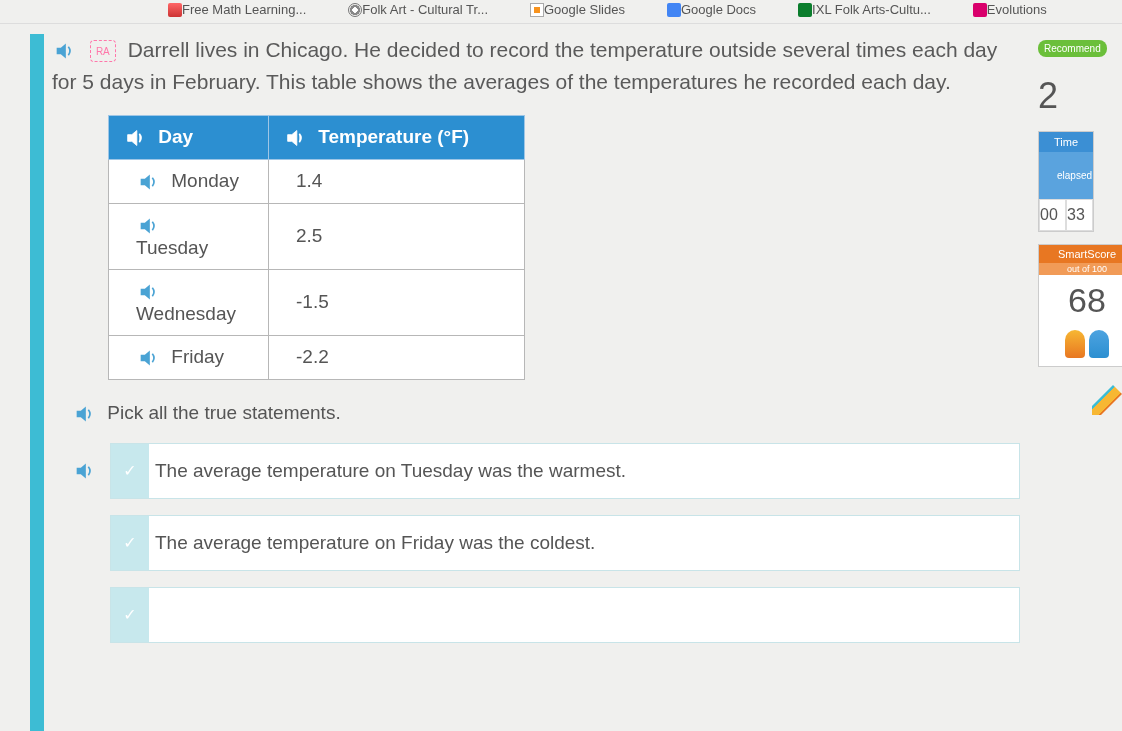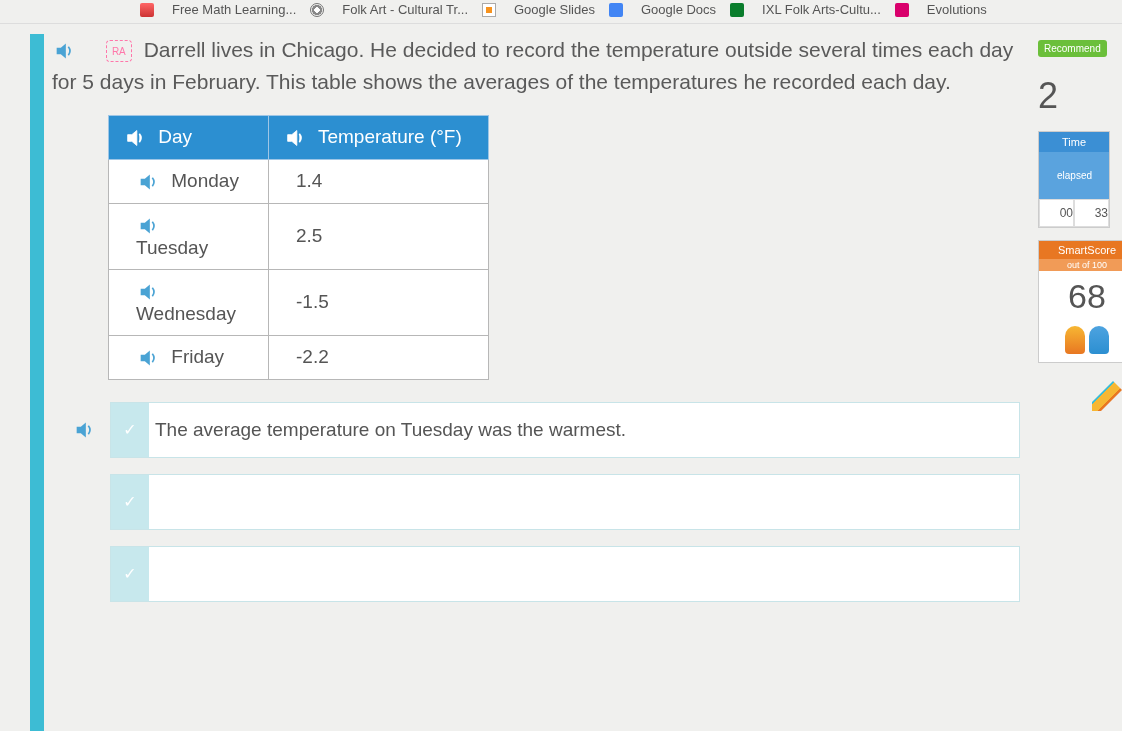--- a/index.html
+++ b/index.html
@@ -13,21 +13,21 @@
   }
   .bookmarks {
     display: flex;
     gap: 14px;
     padding: 2px 10px 6px 140px;
     font-size: 13px;
     color: #555;
     border-bottom: 1px solid #ddd;
     align-items: center;
   }
-  .bm { display: flex; align-items: center; gap: 18px; white-space: nowrap; cursor: pointer; }
+  .bm { display: flex; align-items: center; gap: 0; white-space: nowrap; cursor: pointer; margin-left: 28px; }
   .bm .ic { width: 14px; height: 14px; display: inline-block; }
   .ic-red { background: linear-gradient(#f66,#c33); border-radius: 2px; }
   .ic-globe { background: radial-gradient(circle,#fff 30%,#888 31%,#888 60%,transparent 61%); border:1px solid #777; border-radius:50%; }
   .ic-orange { background:#fff; border:1px solid #aaa; position:relative; }
   .ic-orange::after{content:'';position:absolute;left:3px;top:3px;width:6px;height:6px;background:#f7931e;}
   .ic-blue { background:#4285f4; border-radius:2px; }
   .ic-green { background:#0a7d2c; border-radius:2px; }
   .ic-pink { background: #d9006c; border-radius:2px; width:10px; height:10px;}
   .page {
     display: flex;
@@ -52,47 +52,47 @@
     margin-right: 4px;
     cursor: pointer;
   }
   .speaker svg { width: 22px; height: 20px; }
   .lang-icon {
     display: inline-flex;
     width: 26px; height: 22px;
     align-items: center; justify-content:center;
     border: 1px dashed #f7a; border-radius:4px;
     font-size:10px; color:#f7a;
-    margin: 0 6px 0 18px;
+    margin: 0 6px 0 2px;
     vertical-align: middle;
     cursor:pointer;
   }
   table.data {
     border-collapse: collapse;
     margin: 0 0 22px 56px;
     background: #fff;
   }
   table.data th {
     background: #2c8fd1;
     color: #fff;
-    font-weight: normal;
+    font-weight: bold;
     font-size: 19px;
     padding: 10px 14px;
     border: 1px solid #9ec6e6;
     text-align: left;
   }
   table.data th .speaker svg path, table.data th .speaker svg polygon { fill:#fff; stroke:#fff;}
   table.data td {
     border: 1px solid #b7b7b7;
     padding: 10px 27px;
     font-size: 19px;
     color: #555;
   }
   table.data td:first-child { width:160px;}
-  table.data td:last-child { width:220px;}
+  table.data td:last-child { width:256px;}
   .prompt {
     font-size: 19px;
     color: #555;
     margin: 0 0 18px 20px;
   }
   .options { margin-left: 20px; }
   .opt-row {
     display: flex;
     align-items: stretch;
     margin-bottom: 16px;
@@ -123,30 +123,30 @@
     color: #555;
     line-height: 1.35;
   }
   .sidebar {
     width: 84px;
     padding-top: 6px;
     font-size: 13px;
     color:#666;
   }
   .badge-green{
-    background:#6bbf3a;color:#fff;font-size:10px;padding:3px 6px;border-radius:3px;margin-bottom:10px;display:inline-block;
+    background:#6bbf3a;color:#fff;font-size:10px;padding:3px 6px;border-radius:8px;margin-bottom:10px;display:inline-block;
   }
   .big2{ font-size:36px; color:#555; font-weight:300; margin:8px 0 14px;}
   .tile{
-    border:1px solid #ccc;background:#fff;width:72px;
+    border:1px solid #ccc;background:#fff;width:56px;
   }
   .tile-head{background:#3b8fd4;color:#fff;font-size:11px;padding:4px;text-align:center;}
   .tile-sub{background:#5aa3de;color:#fff;font-size:10px;padding:18px;text-align:center;}
   .tile-row{display:flex;}
-  .tile-row div{flex:1;border:1px solid #ddd;text-align:right;font-size:12px;padding:6px 0;color:#555;}
+  .tile-row div{flex:1;border:1px solid #ddd;text-align:left;font-size:16px;padding:6px 0;color:#555;}
   .smartscore{
     margin-top:12px;width:98px;border:1px solid #ccc;background:#fff;text-align:center;
   }
   .ss-head{background:#e87722;color:#fff;font-size:11px;padding:3px;}
   .ss-sub{background:#f19b57;color:#fff;font-size:9px;padding:1px;}
   .ss-num{font-size:34px;color:#555;padding:6px 0;font-weight:400;}
   .ribbons{display:flex;gap:4px;justify-content:center;padding:4px 0 8px;}
   .ribbon{width:20px;height:28px;border-radius:10px 10px 4px 4px;}
   .r1{background:linear-gradient(#f7b733,#e87722);}
   .r2{background:linear-gradient(#4da3e0,#2c8fd1);}
@@ -257,38 +257,48 @@
                 <svg viewBox="0 0 24 24">
                   <polygon points="2,8 7,8 13,3 13,21 7,16 2,16" fill="#4aa3d4"></polygon>
                   <path d="M16 7 Q20 12 16 17" stroke="#4aa3d4" stroke-width="2" fill="none"></path>
                 </svg>
               </span> <span>Friday</span></td>
             <td>-2.2</td>
           </tr>
         </tbody>
     </table>
 
+    <div class="prompt">
+      <span class="speaker">
+          <svg viewBox="0 0 24 24">
+            <polygon points="2,8 7,8 13,3 13,21 7,16 2,16" fill="#4aa3d4"></polygon>
+            <path d="M16 7 Q20 12 16 17" stroke="#4aa3d4" stroke-width="2" fill="none"></path>
+          </svg>
+        </span>
+      <span>Pick all the true statements.</span>
+    </div>
 
     <div class="options" id="options">
         <div class="opt-row">
           <span class="speaker">
             <svg viewBox="0 0 24 24">
               <polygon points="2,8 7,8 13,3 13,21 7,16 2,16" fill="#4aa3d4"></polygon>
               <path d="M16 7 Q20 12 16 17" stroke="#4aa3d4" stroke-width="2" fill="none"></path>
             </svg>
           </span>
           <div class="opt">
             <div class="chk">✓</div>
             <div class="opt-text">The average temperature on Tuesday was the warmest.</div>
           </div>
         </div>
         <div class="opt-row">
           <span style="width:38px;display:inline-block"></span>
           <div class="opt">
             <div class="chk">✓</div>
+            <div class="opt-text">The average temperature on Friday was the coldest.</div>
           </div>
         </div>
         <div class="opt-row">
           <span style="width:38px;display:inline-block"></span>
           <div class="opt">
             <div class="chk">✓</div>
           </div>
         </div>
       </div>
   </div>

